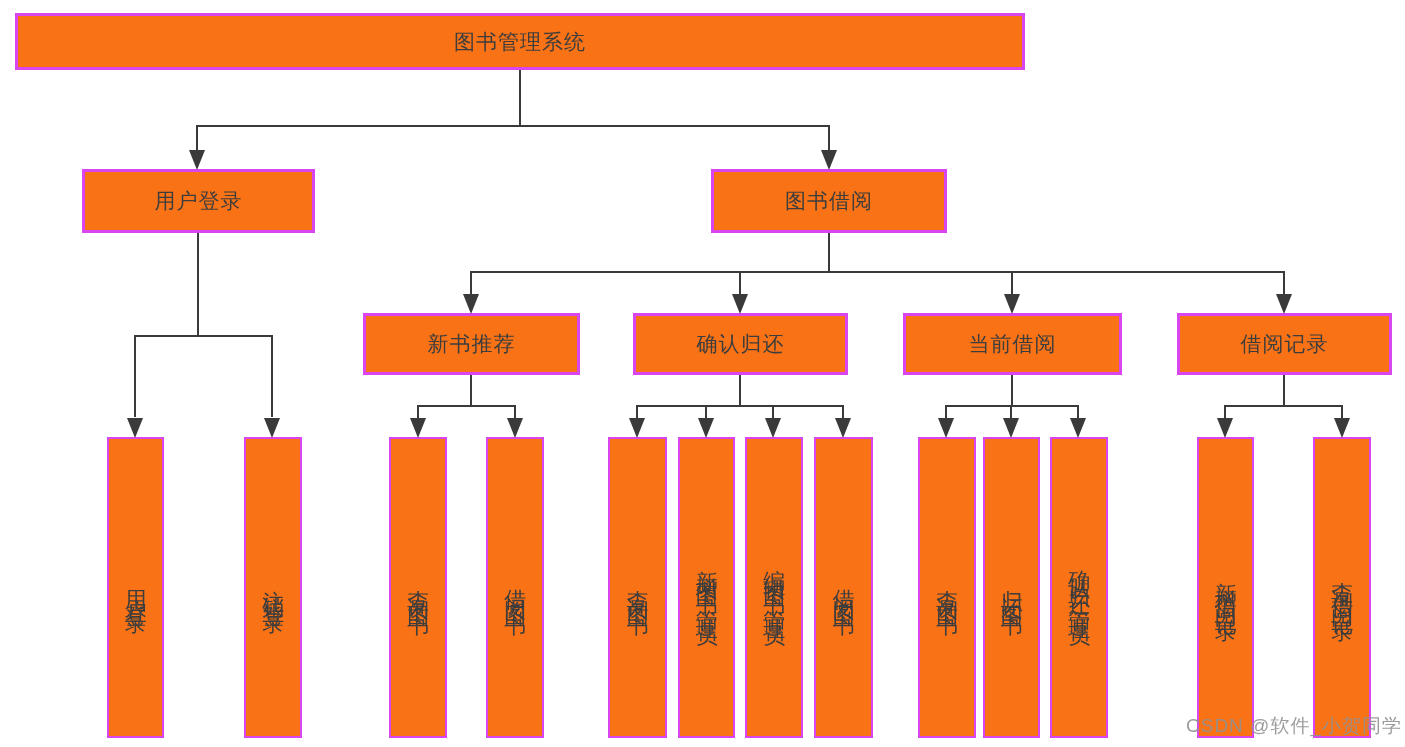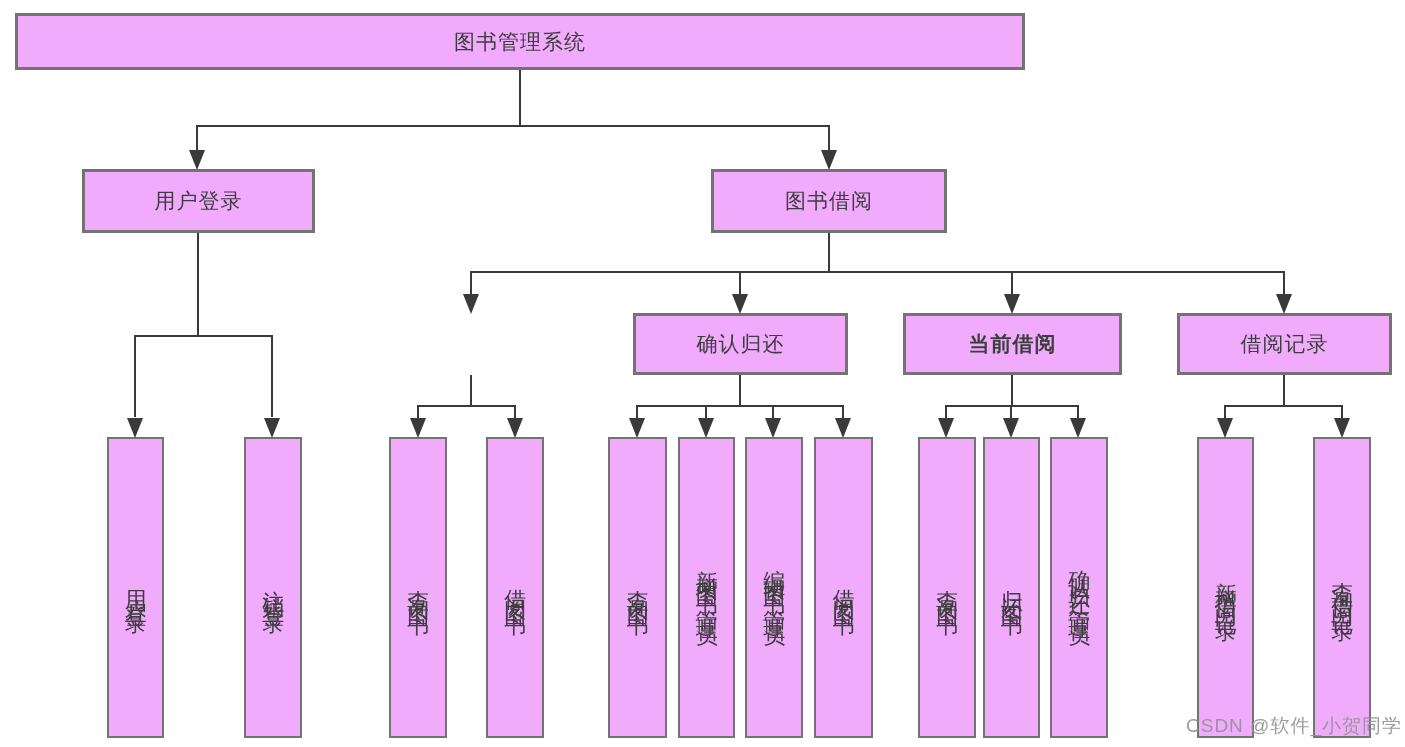--- a/index.html
+++ b/index.html
@@ -2,22 +2,22 @@
 <html><head>
 <meta charset="utf-8">
 <style>
   html,body{margin:0;padding:0;background:#ffffff;}
   #canvas{
     position:relative;width:1405px;height:747px;background:#ffffff;
     font-family:"Liberation Sans","DejaVu Sans",sans-serif;
     overflow:hidden;
   }
   .node{
-    position:absolute;box-sizing:border-box;background:#f0abfc;
-    border:3px solid #737373;color:#3d3d3d;
+    position:absolute;box-sizing:border-box;background:#f97316;
+    border:3px solid #d946ef;color:#3d3d3d;
     display:flex;align-items:center;justify-content:center;
     font-size:21px;letter-spacing:1px;
   }
   .leaf{
     border-width:2.5px;
   }
   .leaf span{
     writing-mode:vertical-rl;text-orientation:mixed;
     font-size:22px;letter-spacing:8px;line-height:1.2;
     color:#3d3d3d;
@@ -38,22 +38,23 @@
 </head>
 <body>
 
 <div id="canvas">
 
   <div class="node" style="left:15px;top:13px;width:1010px;height:57px;">图书管理系统</div>
 
   <div class="node" style="left:82px;top:169px;width:233px;height:64px;">用户登录</div>
   <div class="node" style="left:711px;top:169px;width:236px;height:64px;">图书借阅</div>
 
+  <div class="node" style="left:363px;top:313px;width:217px;height:62px;">新书推荐</div>
   <div class="node" style="left:633px;top:313px;width:215px;height:62px;">确认归还</div>
-  <div class="node" style="left:903px;top:313px;width:219px;height:62px;font-weight:bold;">当前借阅</div>
+  <div class="node" style="left:903px;top:313px;width:219px;height:62px;">当前借阅</div>
   <div class="node" style="left:1177px;top:313px;width:215px;height:62px;">借阅记录</div>
 
   <div class="node leaf" style="left:107px;top:437px;width:57px;height:301px;">
     <span>用户登录</span>
     </div>
   <div class="node leaf" style="left:244px;top:437px;width:58px;height:301px;">
     <span>注销登录</span>
     </div>
 
   <div class="node leaf" style="left:389px;top:437px;width:58px;height:301px;">

